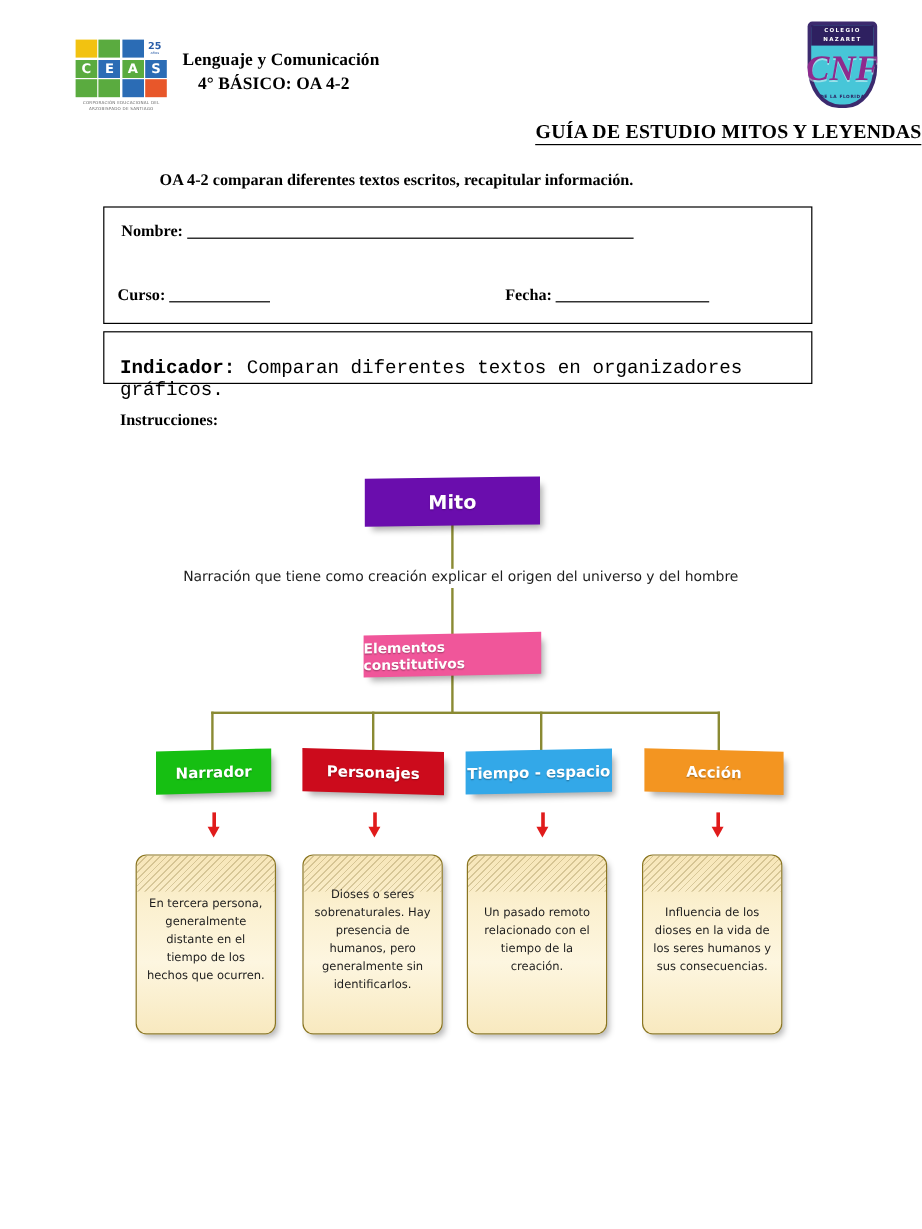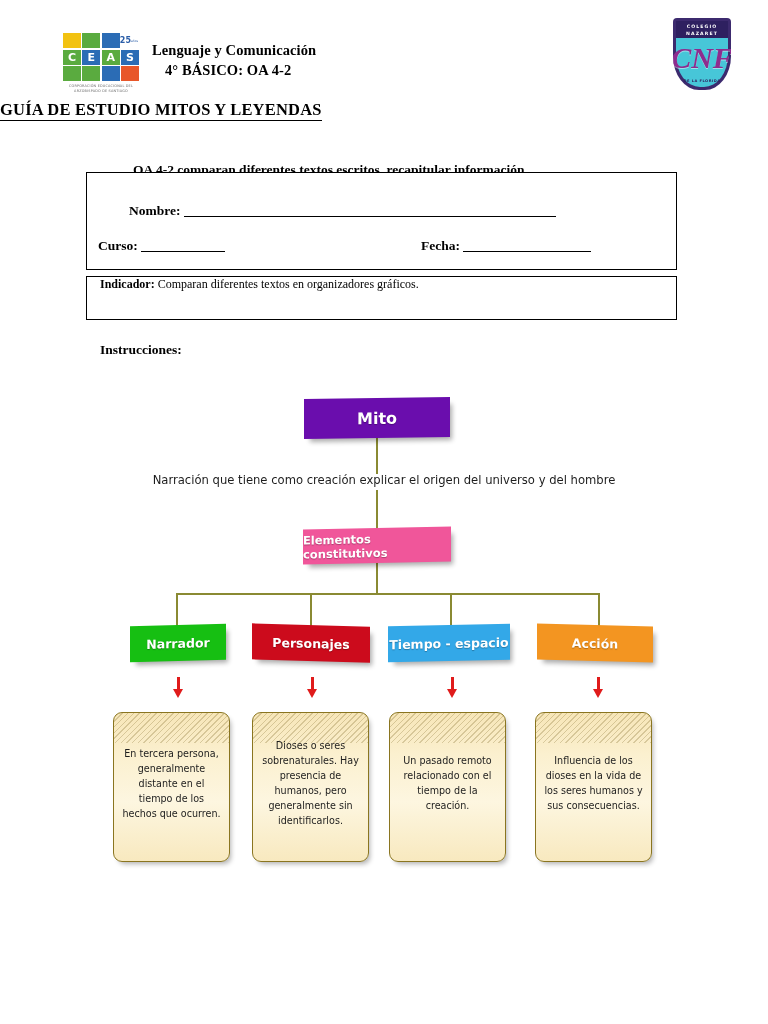--- a/index.html
+++ b/index.html
@@ -29,21 +29,21 @@
   }
   .ceas-cell { width: 100%; height: 100%; }
   .ceas-letter {
     display: flex; align-items: center; justify-content: center;
     color: #fff; font-family: "DejaVu Sans", sans-serif;
     font-weight: bold; font-size: 11px; line-height: 1;
   }
   .ceas-25 {
     position: absolute; right: 1px; top: 0px;
     width: 18px; height: 15px;
-    display: flex; flex-direction: row;
+    display: flex; flex-direction: column;
     align-items: center; justify-content: center;
     color: #2b5ea8; font-family: "DejaVu Sans", sans-serif;
   }
   .ceas-25 b { font-size: 8px; line-height: 7px; }
   .ceas-25 i { font-size: 3px; font-style: normal; line-height: 4px; }
   .ceas-sub {
     margin-top: 3px;
     font-family: "DejaVu Sans", sans-serif;
     font-size: 3.4px; line-height: 4.6px;
     text-align: center; color: #6b6b6b; letter-spacing: .2px;
@@ -93,55 +93,55 @@
   .shield-foot {
     position: absolute; left: 0; right: 0; bottom: 7px;
     text-align: center; color: #2e2060;
     font-family: "DejaVu Sans", sans-serif;
     font-size: 3.6px; font-weight: bold; letter-spacing: .5px;
   }
 
   
   .doc-title {
     position: absolute; left: 0; top: 100px; width: 768px;
-    text-align: left;
+    text-align: right;
     font-family: "Liberation Serif", serif;
     font-size: 16.5px; font-weight: bold; letter-spacing: .2px;
   }
   .doc-title span { border-bottom: 1.6px solid #000; padding-bottom: 1px; }
 
   .oa-line {
     position: absolute; left: 133px; top: 142px;
     font-family: "Liberation Serif", serif;
-    font-size: 13.5px; font-weight: bold; margin-top: 20px;
+    font-size: 13.5px; font-weight: bold;
   }
 
   
   .box-nombre {
     position: absolute; left: 86px; top: 172px;
     width: 591px; height: 98px;
     border: 1.6px solid #000; background: #fff;
   }
   .fld { position: absolute; font-family: "Liberation Serif", serif; font-size: 13.5px; font-weight: bold; }
   .fld .rule { display: inline-block; border-bottom: 1.3px solid #000; vertical-align: -2px; }
-  .f-nombre { left: 14px; top: 30px; margin-left: 28px; }
+  .f-nombre { left: 14px; top: 12px; }
   .f-nombre .rule { width: 372px; }
   .f-curso  { left: 11px; top: 65px; }
   .f-curso .rule { width: 84px; }
   .f-fecha  { left: 334px; top: 65px; }
   .f-fecha .rule { width: 128px; }
 
   .box-indic {
     position: absolute; left: 86px; top: 276px;
     width: 591px; height: 44px;
     border: 1.6px solid #000; background: #fff;
   }
   .indic-txt {
-    position: absolute; left: 13px; top: 0;
-    font-family: Liberation Serif, serif; font-size: 12px;
+    position: absolute; left: 13px; top: 21px;
+    font-family: Liberation Mono, monospace; font-size: 16px;
   }
   .indic-txt b { font-weight: bold; }
 
   .instr {
     position: absolute; left: 100px; top: 340px;
     font-family: "Liberation Serif", serif;
     font-size: 13.5px; font-weight: bold; line-height: 19px;
   }
 
   

